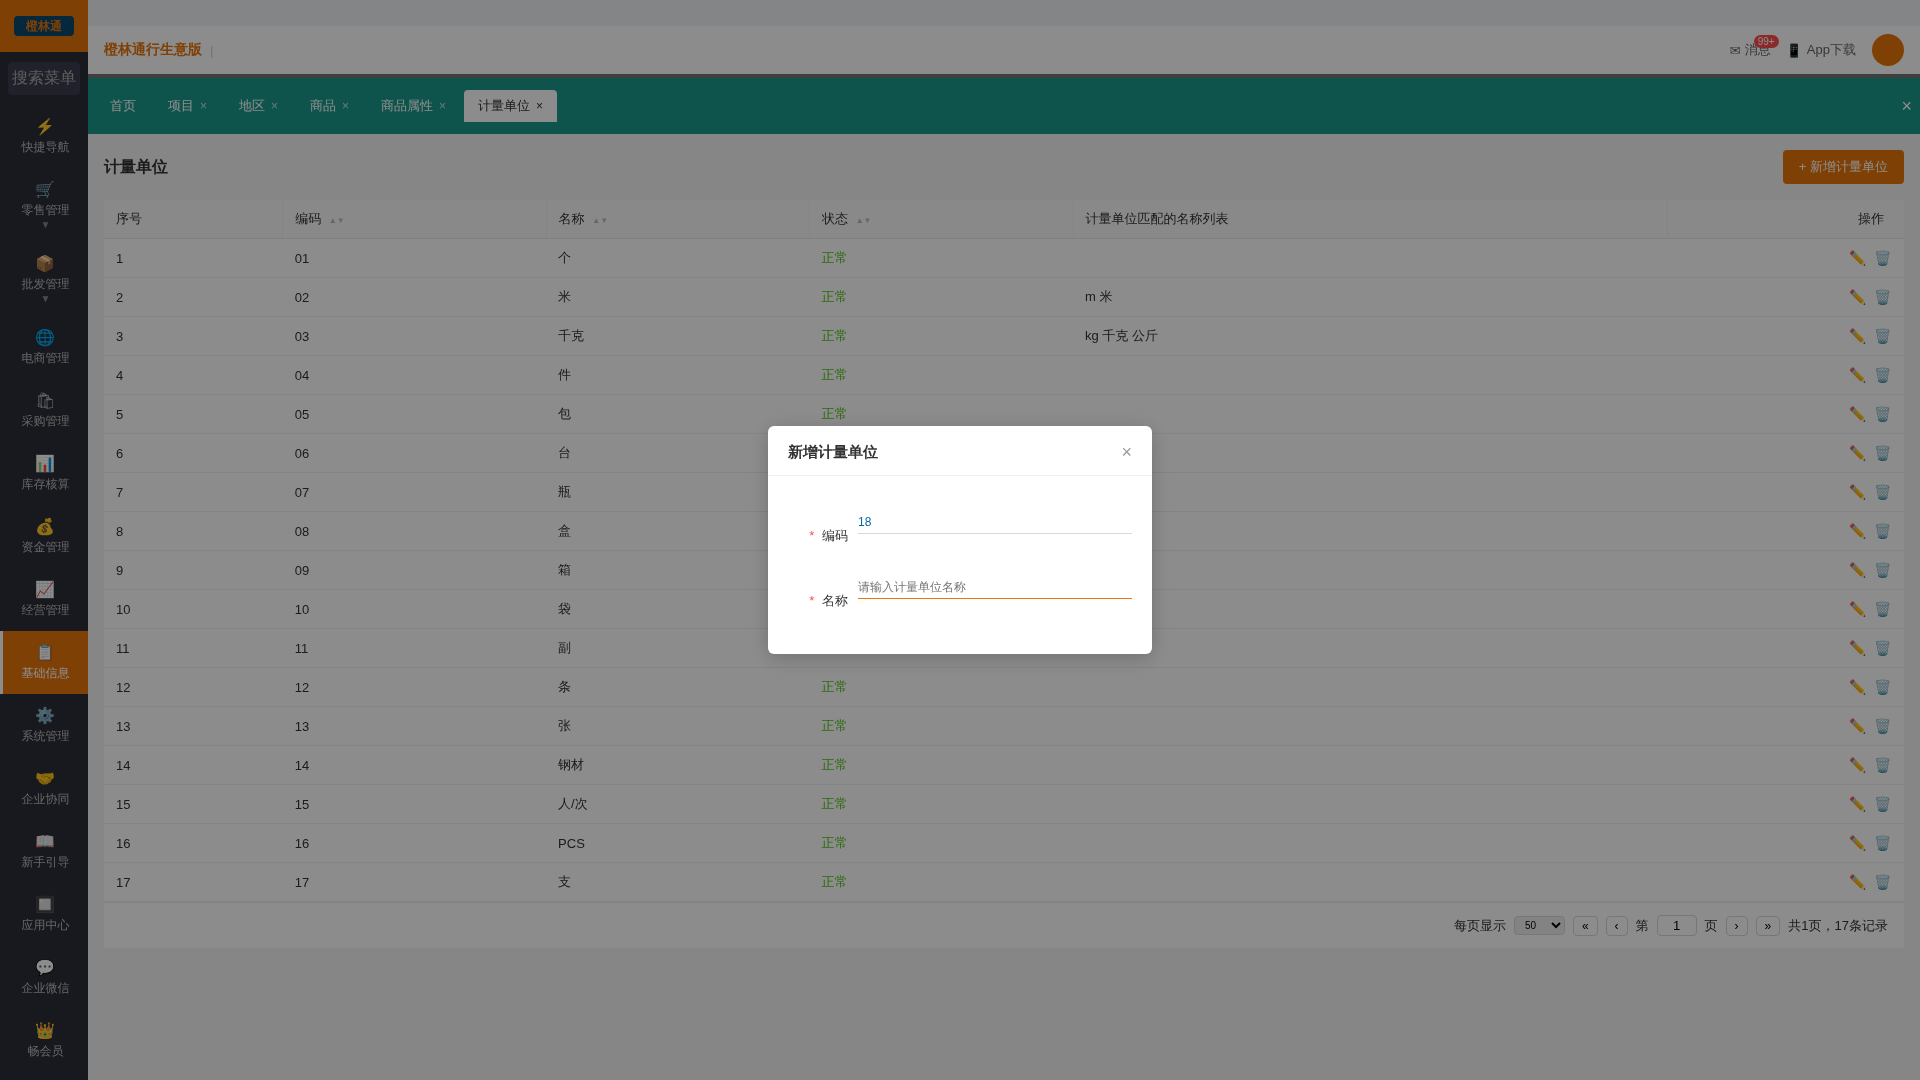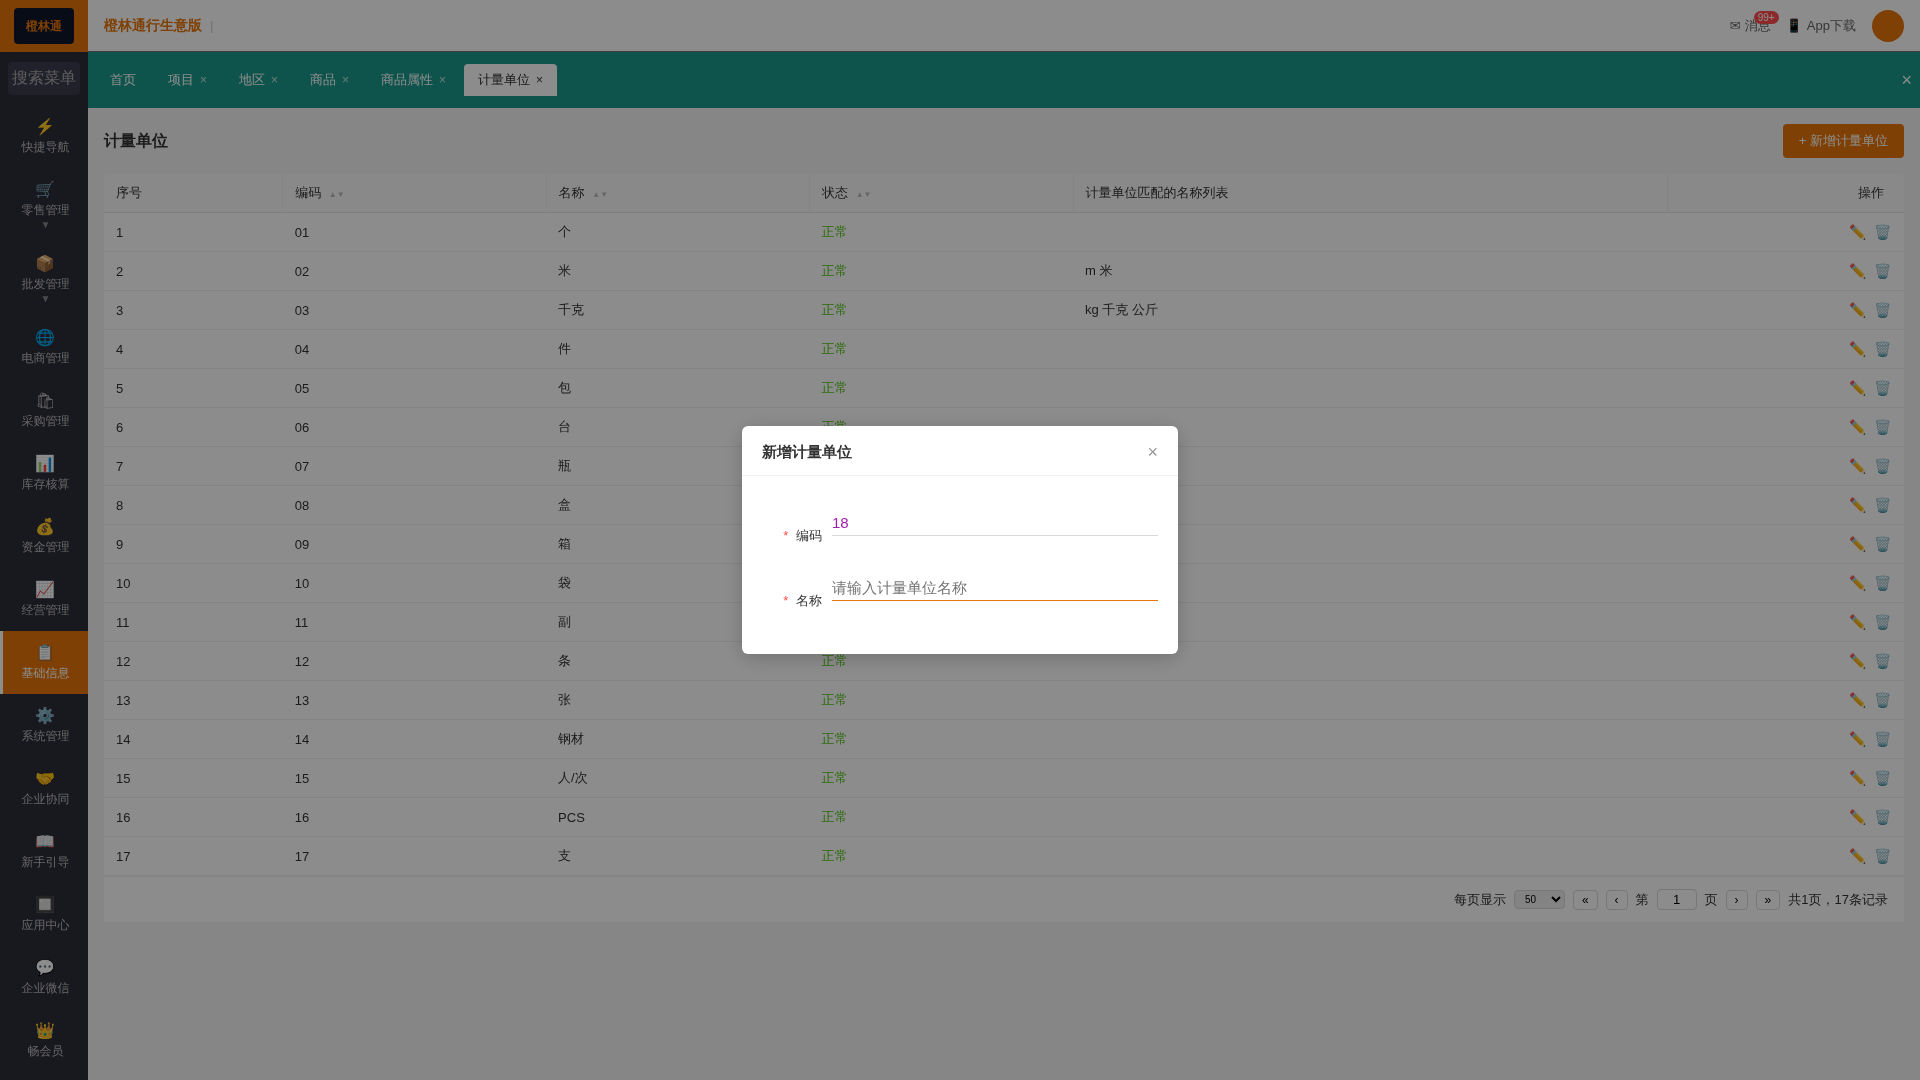--- a/index.html
+++ b/index.html
@@ -1,33 +1,33 @@
 <!DOCTYPE html>
 <html><head>
   <meta charset="utf-8">
   <style>
     * { box-sizing: border-box; margin: 0; padding: 0; }
     body { font-family: "Microsoft YaHei", "PingFang SC", Arial, sans-serif; font-size: 13px; background: #f0f2f5; color: #333; height: 1080px; width: 1920px; overflow: hidden; display: flex; }
 
     
     .sidebar { width: 88px; background: #2c2c3a; height: 1080px; display: flex; flex-direction: column; align-items: center; flex-shrink: 0; }
     .sidebar-logo { width: 88px; height: 52px; background: #e8760a; display: flex; align-items: center; justify-content: center; }
-    .sidebar-logo-img { width: 60px; height: 36px; background: #0f172a; border-radius: 4px; display: flex; align-items: center; justify-content: center; color: #e8760a; font-weight: bold; font-size: 18px; }
+    .sidebar-logo-img { width: 60px; height: 20px; background: #0c4a6e; border-radius: 4px; display: flex; align-items: center; justify-content: center; color: #e8760a; font-weight: bold; font-size: 18px; }
     .sidebar-search { width: 100%; padding: 10px 8px; }
     .sidebar-search-btn { width: 100%; background: #3d3d50; border: none; border-radius: 4px; color: #aaa; padding: 6px 4px; cursor: pointer; font-size: 16px; text-align: center; }
     .sidebar-nav-item { width: 88px; padding: 12px 4px; text-align: center; color: #bbb; cursor: pointer; font-size: 12px; border-left: 3px solid transparent; }
     .sidebar-nav-item.active { background: #e8760a; color: #fff; border-left: 3px solid #fff; }
     .sidebar-nav-item .nav-icon { font-size: 16px; margin-bottom: 3px; }
     .nav-arrow { color: #888; font-size: 10px; }
 
     
     .main { flex: 1; display: flex; flex-direction: column; height: 1080px; overflow: hidden; }
 
     
-    .topbar { height: 52px; background: #fff; display: flex; align-items: center; justify-content: space-between; padding: 16px 16px; border-bottom: 1px solid #737373; flex-shrink: 0; }
+    .topbar { height: 52px; background: #fff; display: flex; align-items: center; justify-content: space-between; padding: 16px 16px; border-bottom: 4px solid #737373; flex-shrink: 0; margin-top: 26px; }
     .topbar-left { display: flex; align-items: center; gap: 8px; }
     .topbar-right { display: flex; align-items: center; gap: 16px; }
     .topbar-msg { display: flex; align-items: center; gap: 4px; color: #666; font-size: 13px; position: relative; cursor: pointer; }
     .msg-badge { background: #ff4d4f; color: #fff; border-radius: 8px; font-size: 10px; padding: 1px 4px; position: absolute; top: -6px; right: -8px; }
     .topbar-app { display: flex; align-items: center; gap: 4px; color: #666; font-size: 13px; cursor: pointer; }
     .topbar-avatar { width: 32px; height: 32px; background: #e8760a; border-radius: 50%; cursor: pointer; }
 
     
     .tabs-bar { height: 56px; background: #1a9a8a; display: flex; align-items: center; padding: 0 8px; flex-shrink: 0; }
     .tab-item { height: 32px; padding: 0 14px; display: flex; align-items: center; gap: 6px; border-radius: 4px 4px 0 0; color: #fff; cursor: pointer; font-size: 13px; margin-right: 4px; }
@@ -56,29 +56,29 @@
     .action-icon { color: #666; cursor: pointer; font-size: 14px; }
 
     
     .pagination { display: flex; align-items: center; justify-content: flex-end; padding: 12px 16px; background: #fff; border-top: 1px solid #f0f0f0; gap: 8px; font-size: 13px; color: #333; }
     .page-size-select { border: 1px solid #d9d9d9; border-radius: 4px; padding: 2px 6px; font-size: 10px; }
     .page-btn { border: 1px solid #d9d9d9; border-radius: 4px; padding: 2px 8px; cursor: pointer; background: #fff; font-size: 12px; }
     .page-input { width: 40px; border: 1px solid #d9d9d9; border-radius: 4px; padding: 2px 6px; text-align: center; font-size: 13px; }
 
     
     .modal-overlay { position: fixed; top: 0; left: 0; width: 100%; height: 100%; background: rgba(0,0,0,0.45); display: flex; align-items: center; justify-content: center; z-index: 1000; }
-    .modal { background: #fff; border-radius: 6px; width: 436px; box-shadow: 0 4px 20px rgba(0,0,0,0.2); }
+    .modal { background: #fff; border-radius: 6px; width: 384px; box-shadow: 0 4px 20px rgba(0,0,0,0.2); }
     .modal-header { padding: 16px 20px 12px; border-bottom: 1px solid #f0f0f0; display: flex; align-items: center; justify-content: space-between; }
     .modal-title { font-size: 15px; font-weight: 600; color: #333; }
     .modal-close { cursor: pointer; color: #999; font-size: 18px; }
     .modal-body { padding: 24px 20px; }
     .form-row { display: flex; align-items: center; margin-bottom: 20px; }
     .form-label { width: 60px; text-align: right; color: #333; font-size: 13px; margin-right: 10px; flex-shrink: 0; margin-top: 27px; }
     .form-required { color: #ff4d4f; margin-right: 4px; }
-    .form-input { flex: 1; border: none; border-bottom: 1px solid #d9d9d9; padding: 4px 0; font-size: 15px; outline: none; color: #a21caf; }
+    .form-input { flex: 1; border: none; border-bottom: 1px solid #d9d9d9; padding: 4px 0; font-size: 12px; outline: none; color: #0369a1; }
     .form-input.active-input { border-bottom: 1px solid #e8760a; }
     .modal-footer { padding: 12px 20px 20px; display: flex; justify-content: center; gap: 12px; }
     .btn-cancel { border: 1px solid #d9d9d9; background: #fff; color: #333; border-radius: 4px; padding: 6px 20px; cursor: pointer; font-size: 13px; }
     .btn-save { border: 1px solid #e8760a; background: #fff; color: #e8760a; border-radius: 4px; padding: 6px 20px; cursor: pointer; font-size: 13px; }
     .btn-save-new { border: none; background: #e8760a; color: #fff; border-radius: 4px; padding: 6px 20px; cursor: pointer; font-size: 13px; }
   </style>
 </head>
 <body>
 
 <div class="sidebar">

